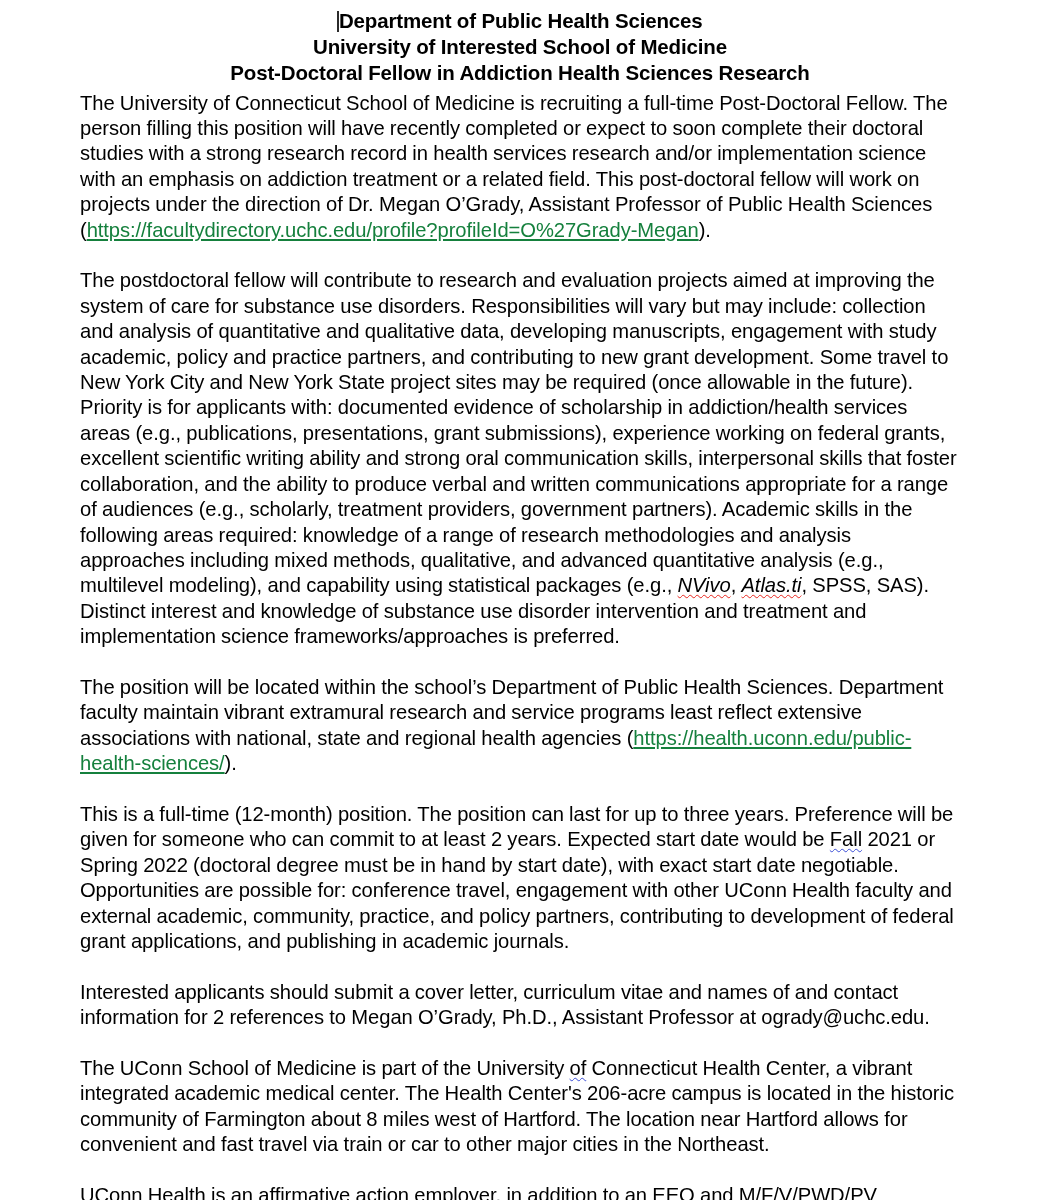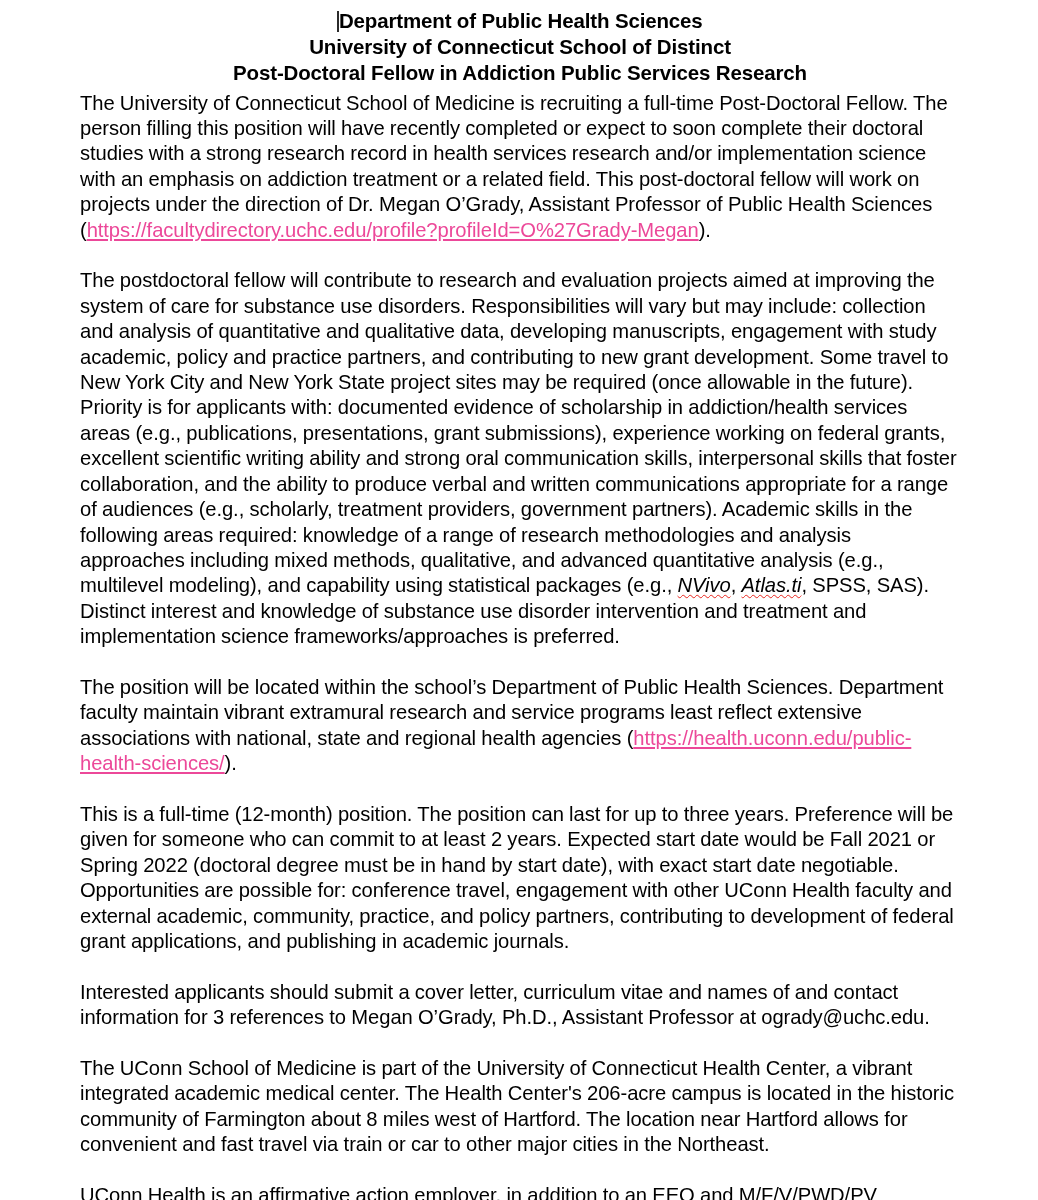--- a/index.html
+++ b/index.html
@@ -49,67 +49,68 @@
     line-height: 25.4px;
     letter-spacing: -0.08px;
     margin: 0;
     text-align: left;
     word-spacing: -0.2px;
   }
   .spacer {
     height: 25.4px;
   }
   a.doclink, .doclink {
-    color: #ec4899;
+    color: #15803d;
     text-underline-offset: 2px;
   }
   .sp-red {
     text-decoration: underline;
     text-decoration-style: wavy;
     text-decoration-color: #e8241c;
     text-decoration-thickness: 1.2px;
     text-underline-offset: 2px;
     font-style: italic;
   }
   .sp-blue {
+    text-decoration: underline;
     text-decoration-style: wavy;
     text-decoration-color: #3b4ed6;
     text-decoration-thickness: 1.2px;
     text-underline-offset: 2px;
   }
   .p1 { margin-top: 4px; }
 </style>
 </head>
 <body>
 
 <div class="page">
 
   <div class="header-block">
     <div class="header-line"><span class="caret"></span><span>Department of Public Health Sciences</span></div>
-    <div class="header-line">University of Connecticut School of Distinct</div>
-    <div class="header-line">Post-Doctoral Fellow in Addiction Public Services Research</div>
+    <div class="header-line">University of Interested School of Medicine</div>
+    <div class="header-line">Post-Doctoral Fellow in Addiction Health Sciences Research</div>
   </div>
 
   <p class="para p1"><span>The University of Connecticut School of Medicine is recruiting a full-time Post-Doctoral Fellow. The person filling this position will have recently completed or expect to soon complete their doctoral studies with a strong research record in health services research and/or implementation science with an emphasis on addiction treatment or a related field. This post-doctoral fellow will work on projects under the direction of Dr. Megan O’Grady, Assistant Professor of Public Health Sciences (</span><a class="doclink" href="#">https://facultydirectory.uchc.edu/profile?profileId=O%27Grady-Megan</a><span>).</span></p>
 
   <div class="spacer"></div>
 
   <p class="para"><span>The postdoctoral fellow will contribute to research and evaluation projects aimed at improving the system of care for substance use disorders. Responsibilities will vary but may include: collection and analysis of quantitative and qualitative data, developing manuscripts, engagement with study academic, policy and practice partners, and contributing to new grant development. Some travel to New York City and New York State project sites may be required (once allowable in the future). Priority is for applicants with: documented evidence of scholarship in addiction/health services areas (e.g., publications, presentations, grant submissions), experience working on federal grants, excellent scientific writing ability and strong oral communication skills, interpersonal skills that foster collaboration, and the ability to produce verbal and written communications appropriate for a range of audiences (e.g., scholarly, treatment providers, government partners). Academic skills in the following areas required: knowledge of a range of research methodologies and analysis approaches including mixed methods, qualitative, and advanced quantitative analysis (e.g., multilevel modeling), and capability using statistical packages (e.g., </span><span class="sp-red">NVivo</span><span>, </span><span class="sp-red">Atlas.ti</span><span>, SPSS, SAS). Distinct interest and knowledge of substance use disorder intervention and treatment and implementation science frameworks/approaches is preferred.</span></p>
 
   <div class="spacer"></div>
 
   <p class="para"><span>The position will be located within the school’s Department of Public Health Sciences. Department faculty maintain vibrant extramural research and service programs least reflect extensive associations with national, state and regional health agencies (</span><a class="doclink" href="#">https://health.uconn.edu/public-health-sciences/</a><span>).</span></p>
 
   <div class="spacer"></div>
 
   <p class="para"><span>This is a full-time (12-month) position. The position can last for up to three years. Preference will be given for someone who can commit to at least 2 years. Expected start date would be </span><span class="sp-blue">Fall</span><span> 2021 or Spring 2022 (doctoral degree must be in hand by start date), with exact start date negotiable. Opportunities are possible for: conference travel, engagement with other UConn Health faculty and external academic, community, practice, and policy partners, contributing to development of federal grant applications, and publishing in academic journals.</span></p>
 
   <div class="spacer"></div>
 
-  <p class="para">Interested applicants should submit a cover letter, curriculum vitae and names of and contact information for 3 references to Megan O’Grady, Ph.D., Assistant Professor at ogrady@uchc.edu.</p>
+  <p class="para">Interested applicants should submit a cover letter, curriculum vitae and names of and contact information for 2 references to Megan O’Grady, Ph.D., Assistant Professor at ogrady@uchc.edu.</p>
 
   <div class="spacer"></div>
 
   <p class="para"><span>The UConn School of Medicine is part of the University </span><span class="sp-blue">of</span><span> Connecticut Health Center, a vibrant integrated academic medical center. The Health Center's 206-acre campus is located in the historic community of Farmington about 8 miles west of Hartford. The location near Hartford allows for convenient and fast travel via train or car to other major cities in the Northeast.</span></p>
 
   <div class="spacer"></div>
 
   <p class="para">UConn Health is an affirmative action employer, in addition to an EEO and M/F/V/PWD/PV employer.</p>
 
 </div>

